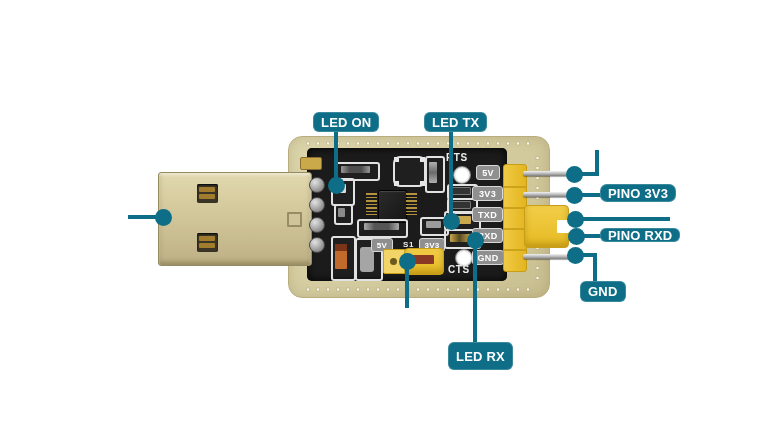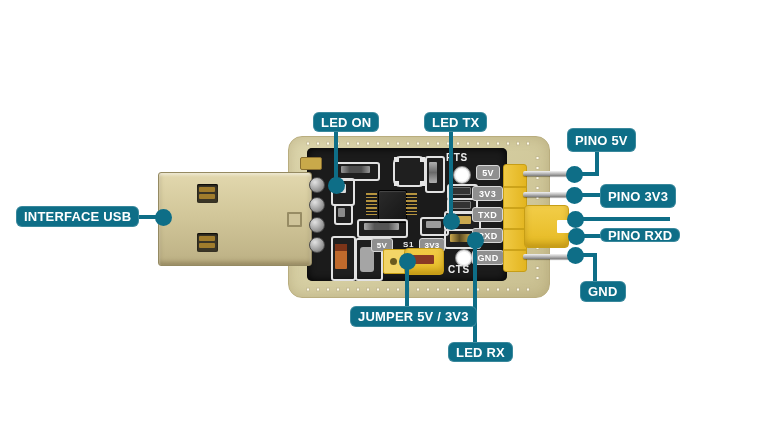--- a/index.html
+++ b/index.html
@@ -186,24 +186,21 @@
   <div class="abs dot" style="left:328px;top:177px;"></div>
   <div class="abs dot" style="left:443px;top:213px;"></div>
   <div class="abs dot" style="left:566px;top:166px;"></div>
   <div class="abs dot" style="left:566px;top:187px;"></div>
   <div class="abs dot" style="left:567px;top:211px;"></div>
   <div class="abs dot" style="left:568px;top:228px;"></div>
   <div class="abs dot" style="left:567px;top:247px;"></div>
   <div class="abs dot" style="left:399px;top:253px;"></div>
   <div class="abs dot" style="left:467px;top:232px;"></div>
 
-  <div class="abs lbl" style="left:16px;top:206px;height:21px;">INTERFACE USB</div>
   <div class="abs lbl" style="left:313px;top:112px;height:20px;">LED ON</div>
   <div class="abs lbl" style="left:424px;top:112px;height:20px;">LED TX</div>
-  <div class="abs lbl" style="left:567px;top:128px;height:24px;">PINO 5V</div>
-  <div class="abs lbl" style="left:600px;top:184px;height:24px;">PINO 3V3</div>
+  <div class="abs lbl" style="left:600px;top:184px;height:18px;border-radius:7px;">PINO 3V3</div>
   <div class="abs lbl" style="left:600px;top:228px;height:14px;">PINO RXD</div>
   <div class="abs lbl" style="left:580px;top:281px;height:21px;">GND</div>
-  <div class="abs lbl" style="left:350px;top:306px;height:21px;">JUMPER 5V / 3V3</div>
-  <div class="abs lbl" style="left:448px;top:342px;height:20px;">LED RX</div>
+  <div class="abs lbl" style="left:448px;top:342px;height:28px;">LED RX</div>
 
 
 </div>
 
 </body></html>

